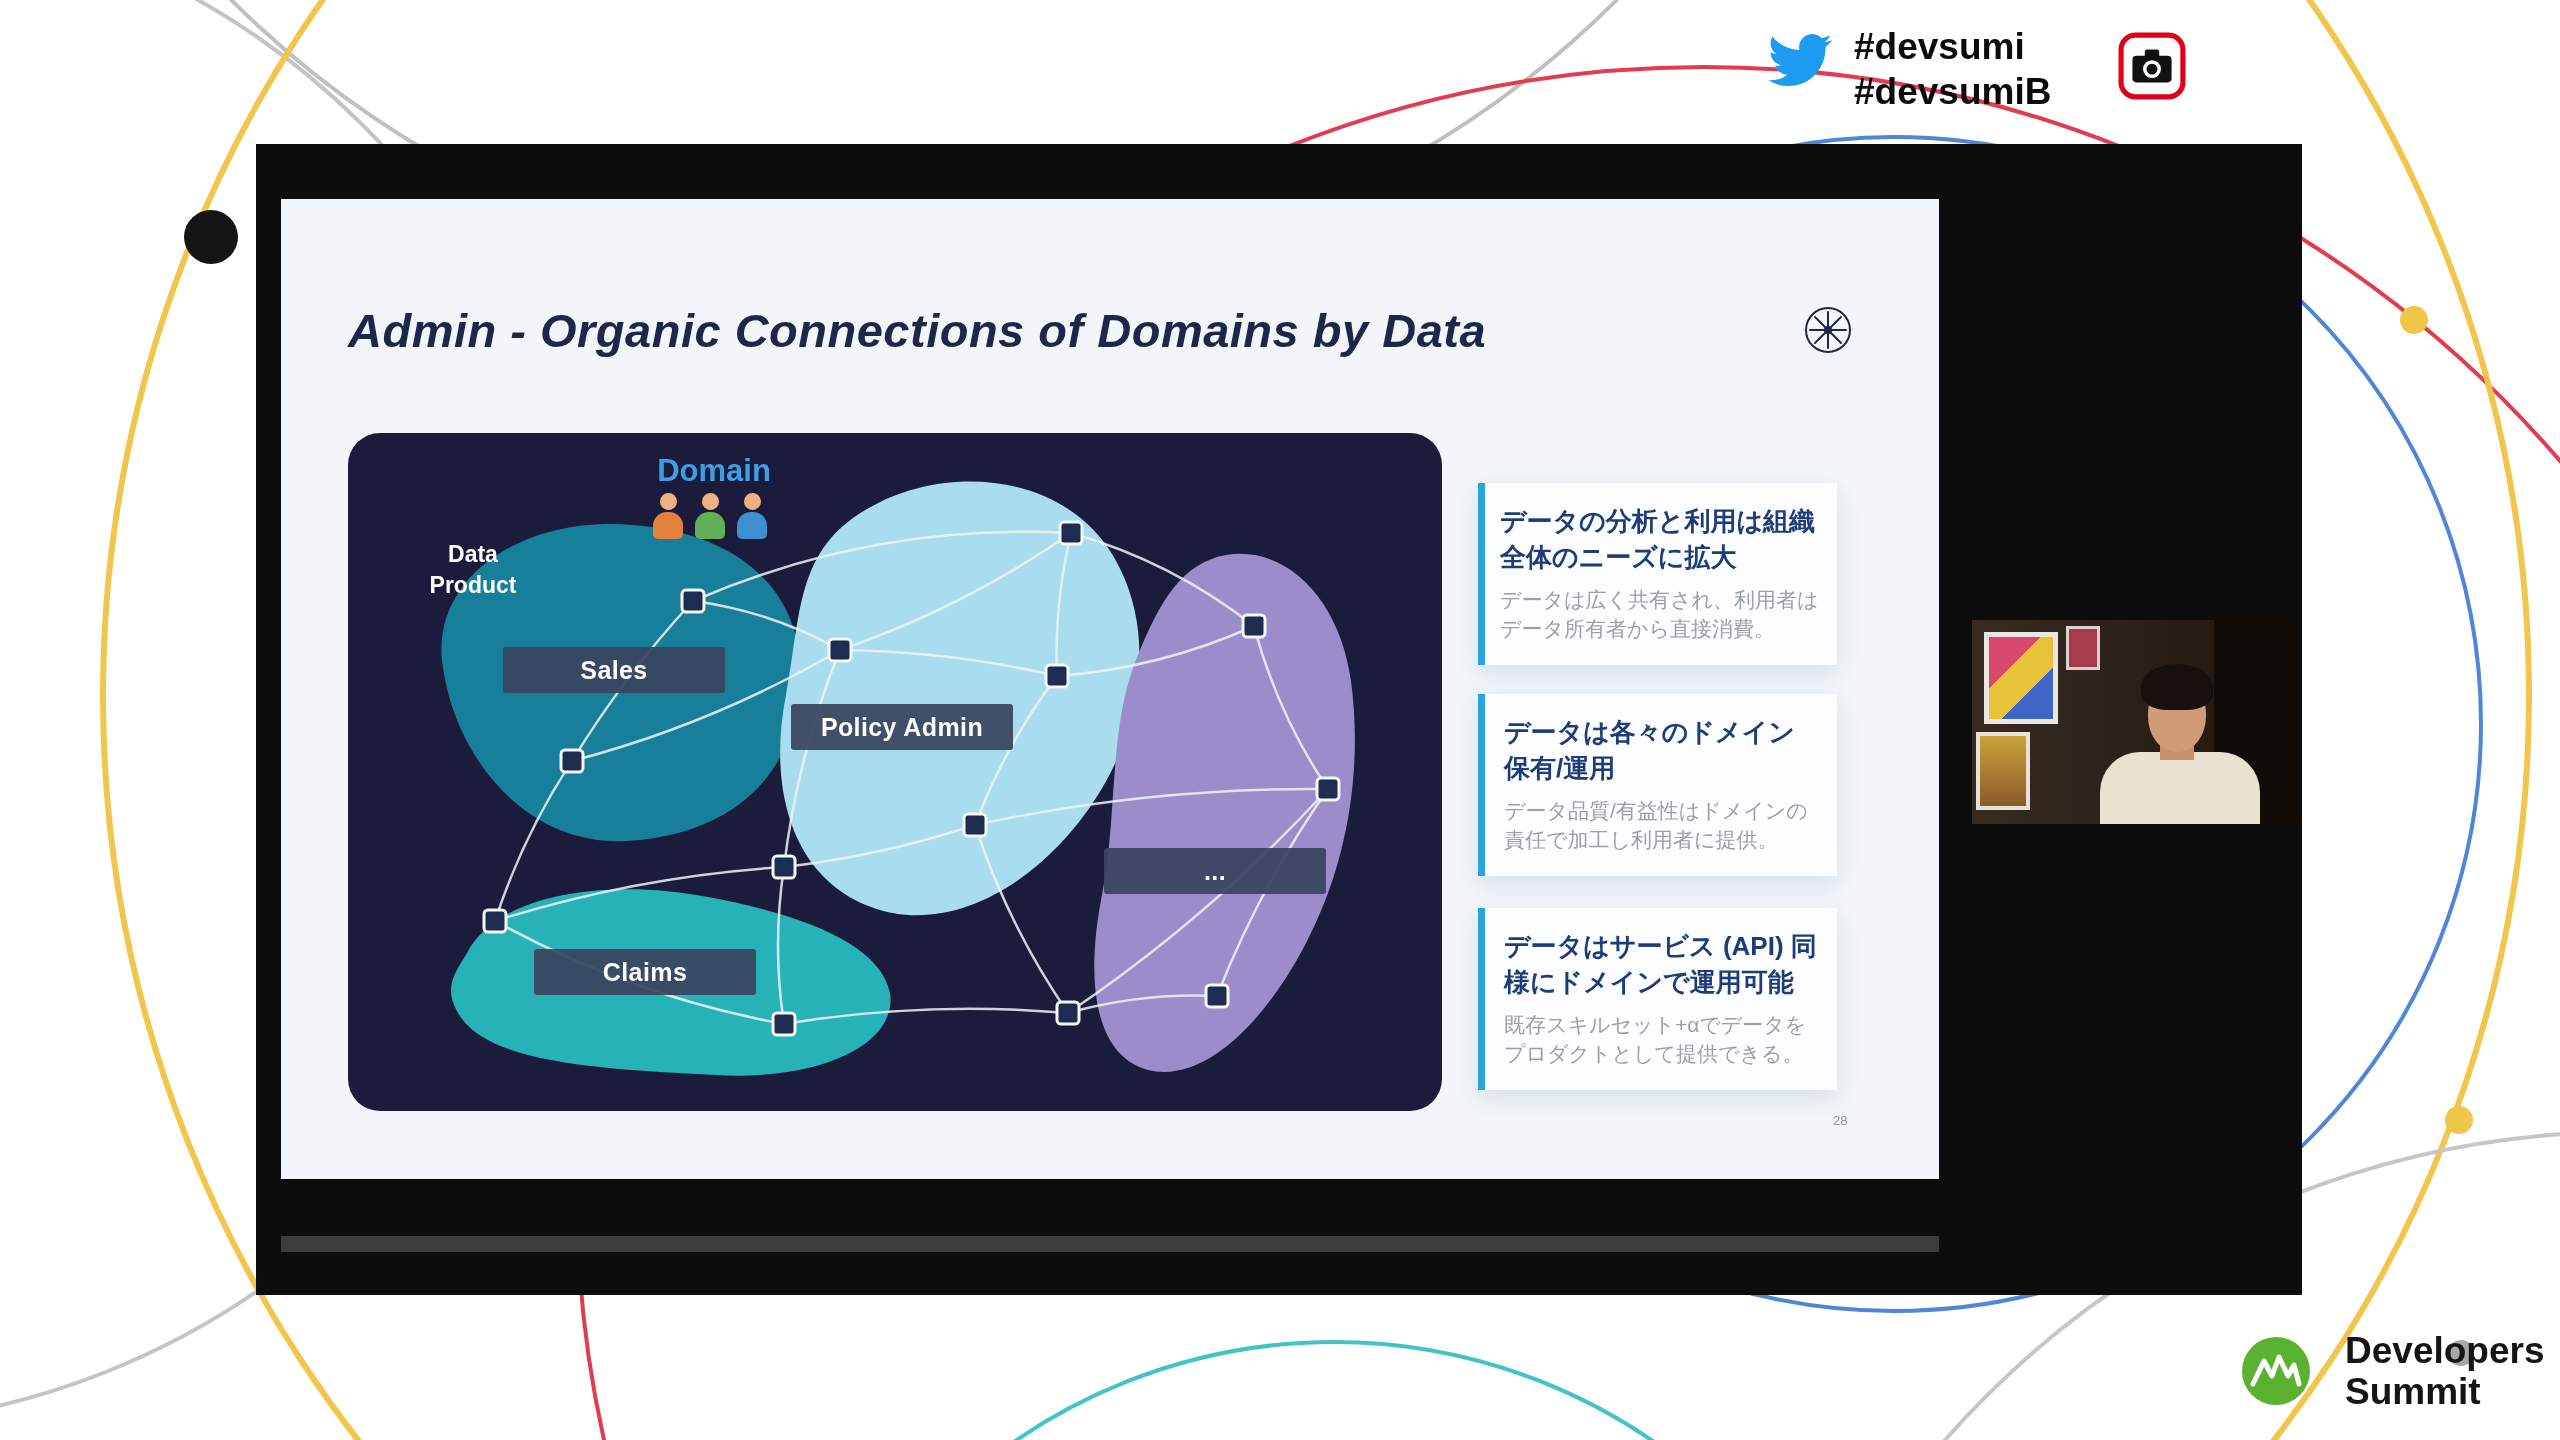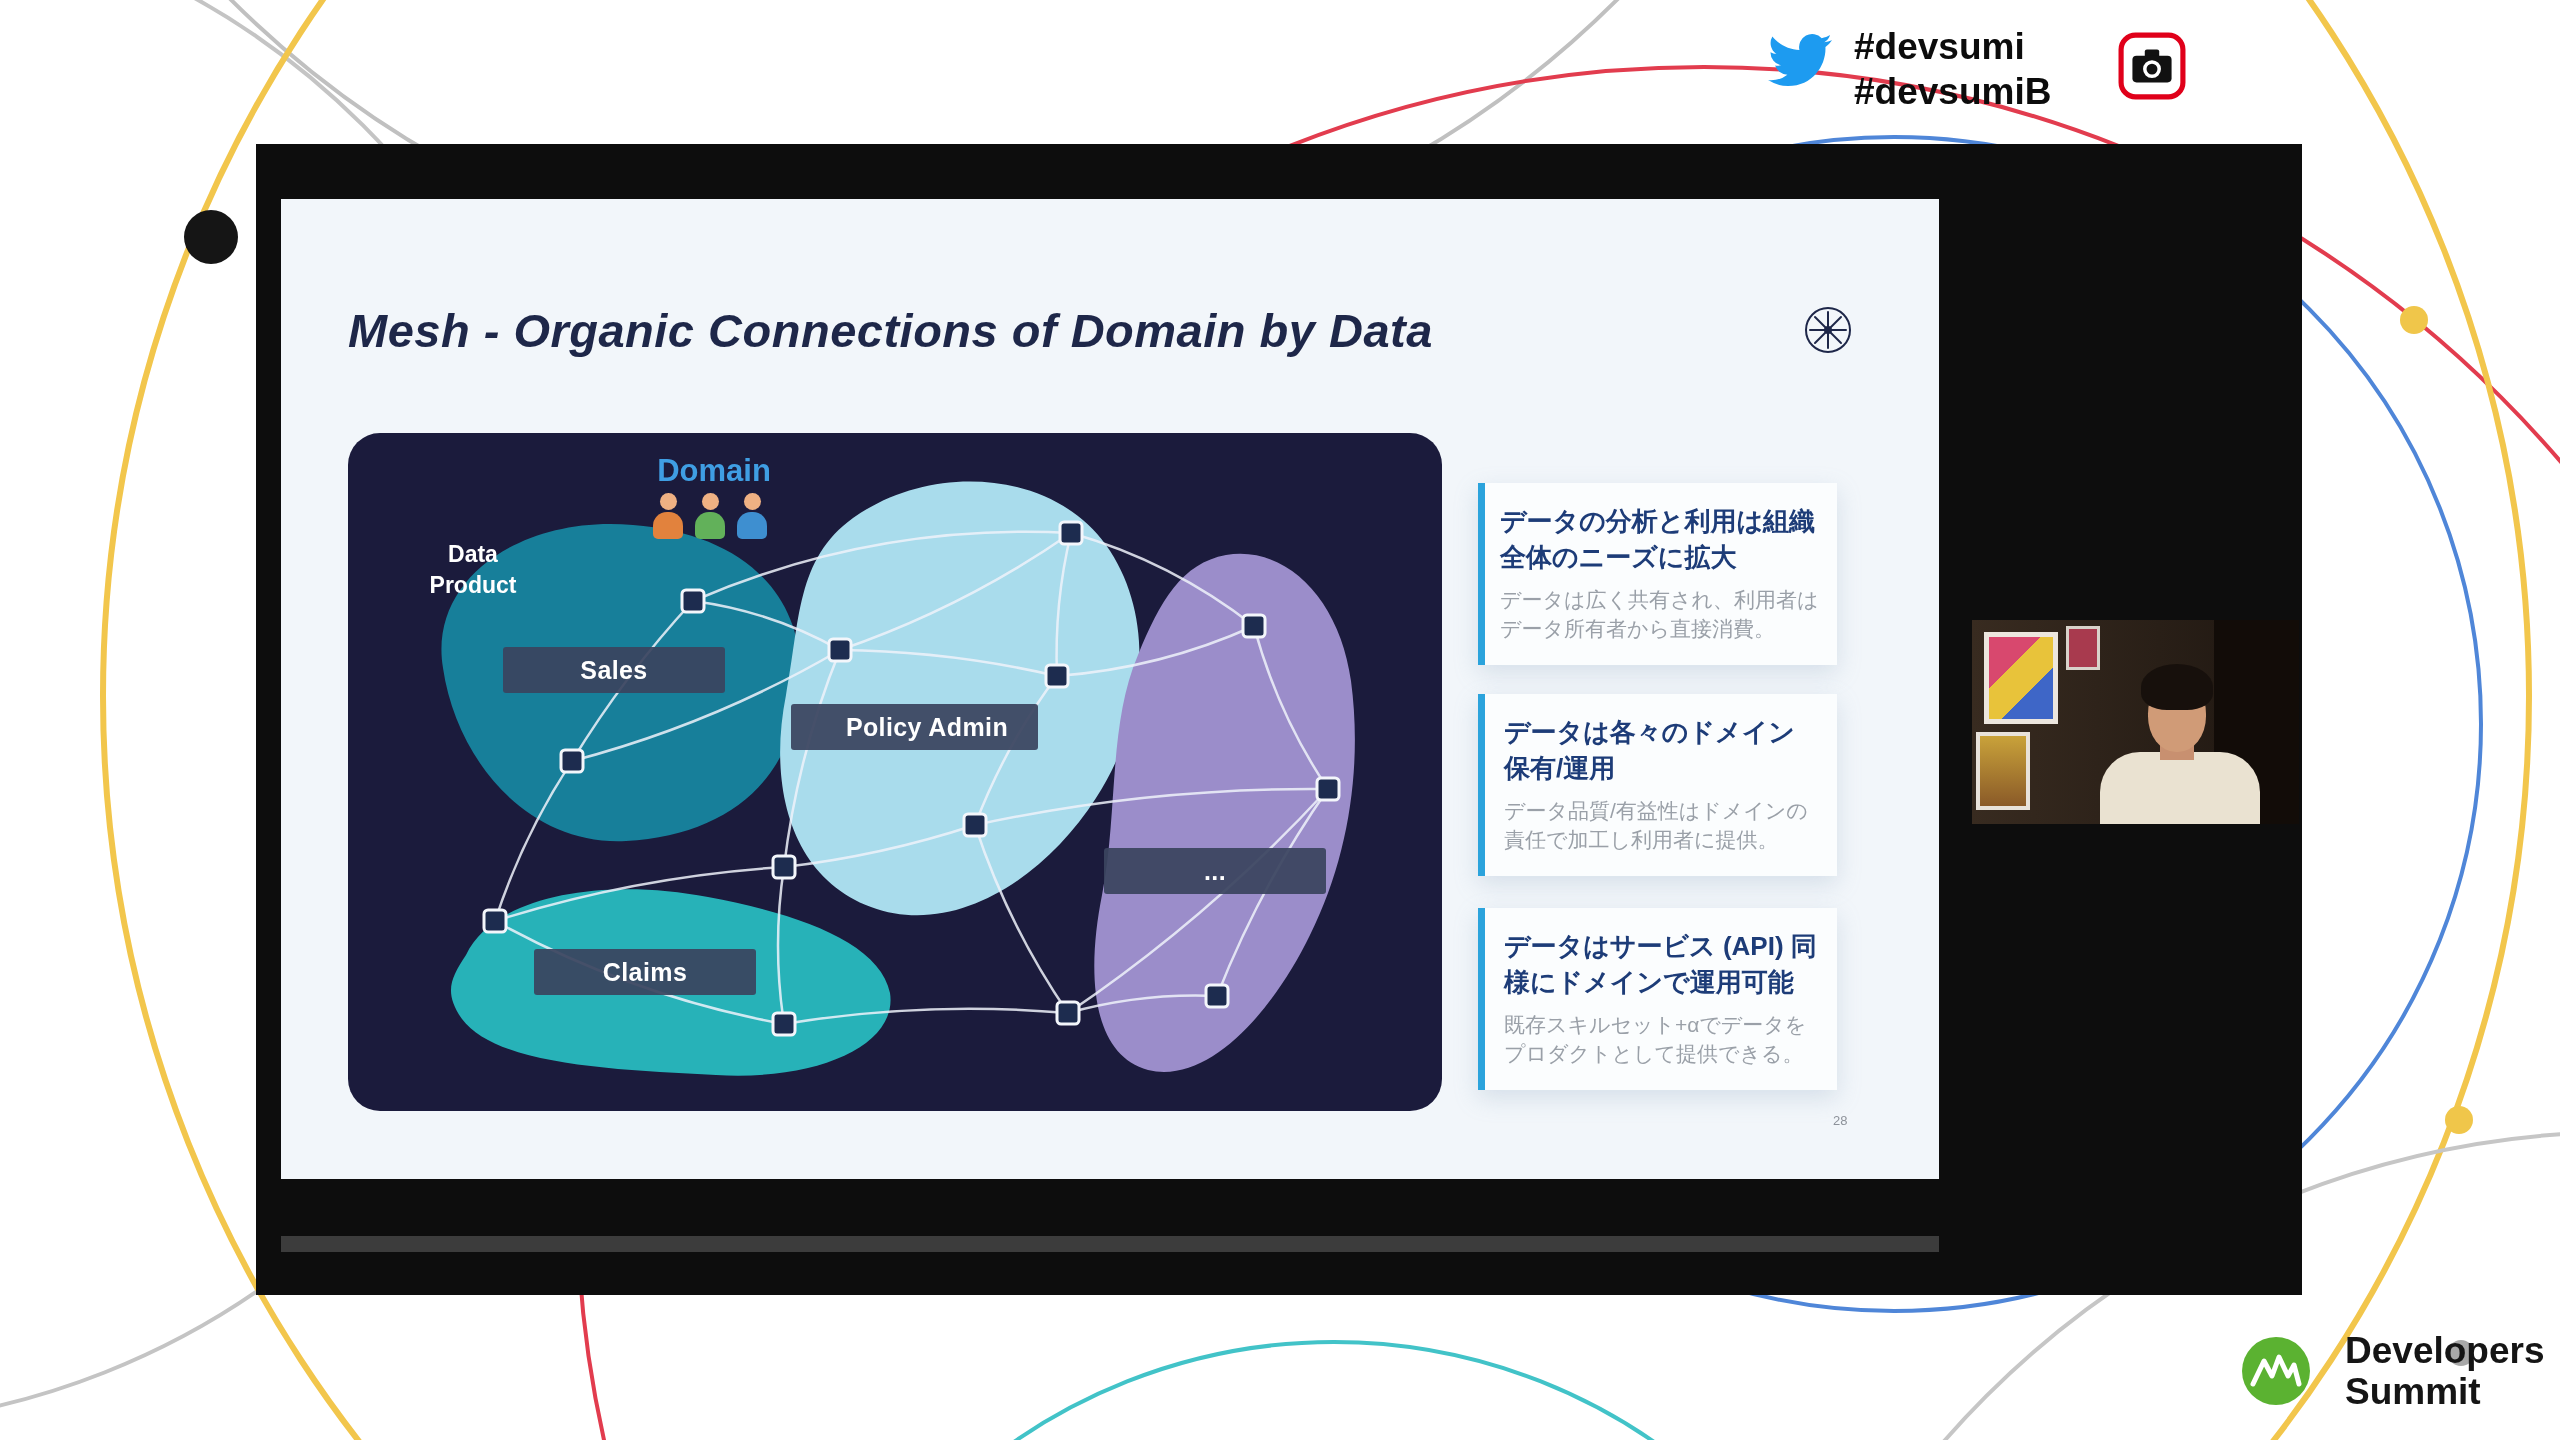--- a/index.html
+++ b/index.html
@@ -73,21 +73,21 @@
   }
 
   .dbox {
     position:absolute; width:222px; height:46px;
     background:rgba(58,68,95,0.93); color:#ffffff;
     font-weight:bold; font-size:25px; letter-spacing:0.4px;
     display:flex; align-items:center; justify-content:center;
     border-radius:3px;
   }
   .box-sales  { left:136px; top:214px;margin-left:19px; }
-  .box-policy { left:443px; top:271px;padding-left:25px; }
+  .box-policy { left:443px; top:271px; }
   .box-claims { left:186px; top:516px; }
   .box-dots   { left:756px; top:415px; }
 
   
   .callout {
     position:absolute; left:1197px; width:359px;
     background:#fbfdfe; box-shadow:0 8px 22px rgba(140,165,190,0.28);
     padding:20px 18px 22px 26px; box-sizing:border-box;
   }
   .callout::before { content:""; position:absolute; left:0; top:0; bottom:0; width:7px; background:#2ba3dc; }
@@ -152,21 +152,21 @@
       <rect x="26" y="17" width="14" height="9" rx="2" fill="#111111"></rect>
       <rect x="14" y="23" width="38" height="26" rx="4" fill="#111111"></rect>
       <circle cx="33" cy="36" r="7" fill="none" stroke="#ffffff" stroke-width="3.4"></circle>
     </svg>
   </span>
 </div>
 
 <div class="frame">
   <div class="slide">
 
-    <div class="slide-title">Mesh - Organic Connections of Domain by Data</div>
+    <div class="slide-title">Admin - Organic Connections of Domains by Data</div>
 
     <span class="slide-logo">
       <svg viewBox="0 0 54 54">
         <circle cx="27" cy="27" r="22" fill="none" stroke="#1e2749" stroke-width="2"></circle>
         <g stroke="#1e2749" stroke-width="2" stroke-linecap="round">
           <line x1="27" y1="27" x2="27" y2="9"></line>
             <line x1="27" y1="27" x2="40" y2="14"></line>
           <line x1="27" y1="27" x2="45" y2="27"></line>
             <line x1="27" y1="27" x2="40" y2="40"></line>
           <line x1="27" y1="27" x2="27" y2="45"></line>

